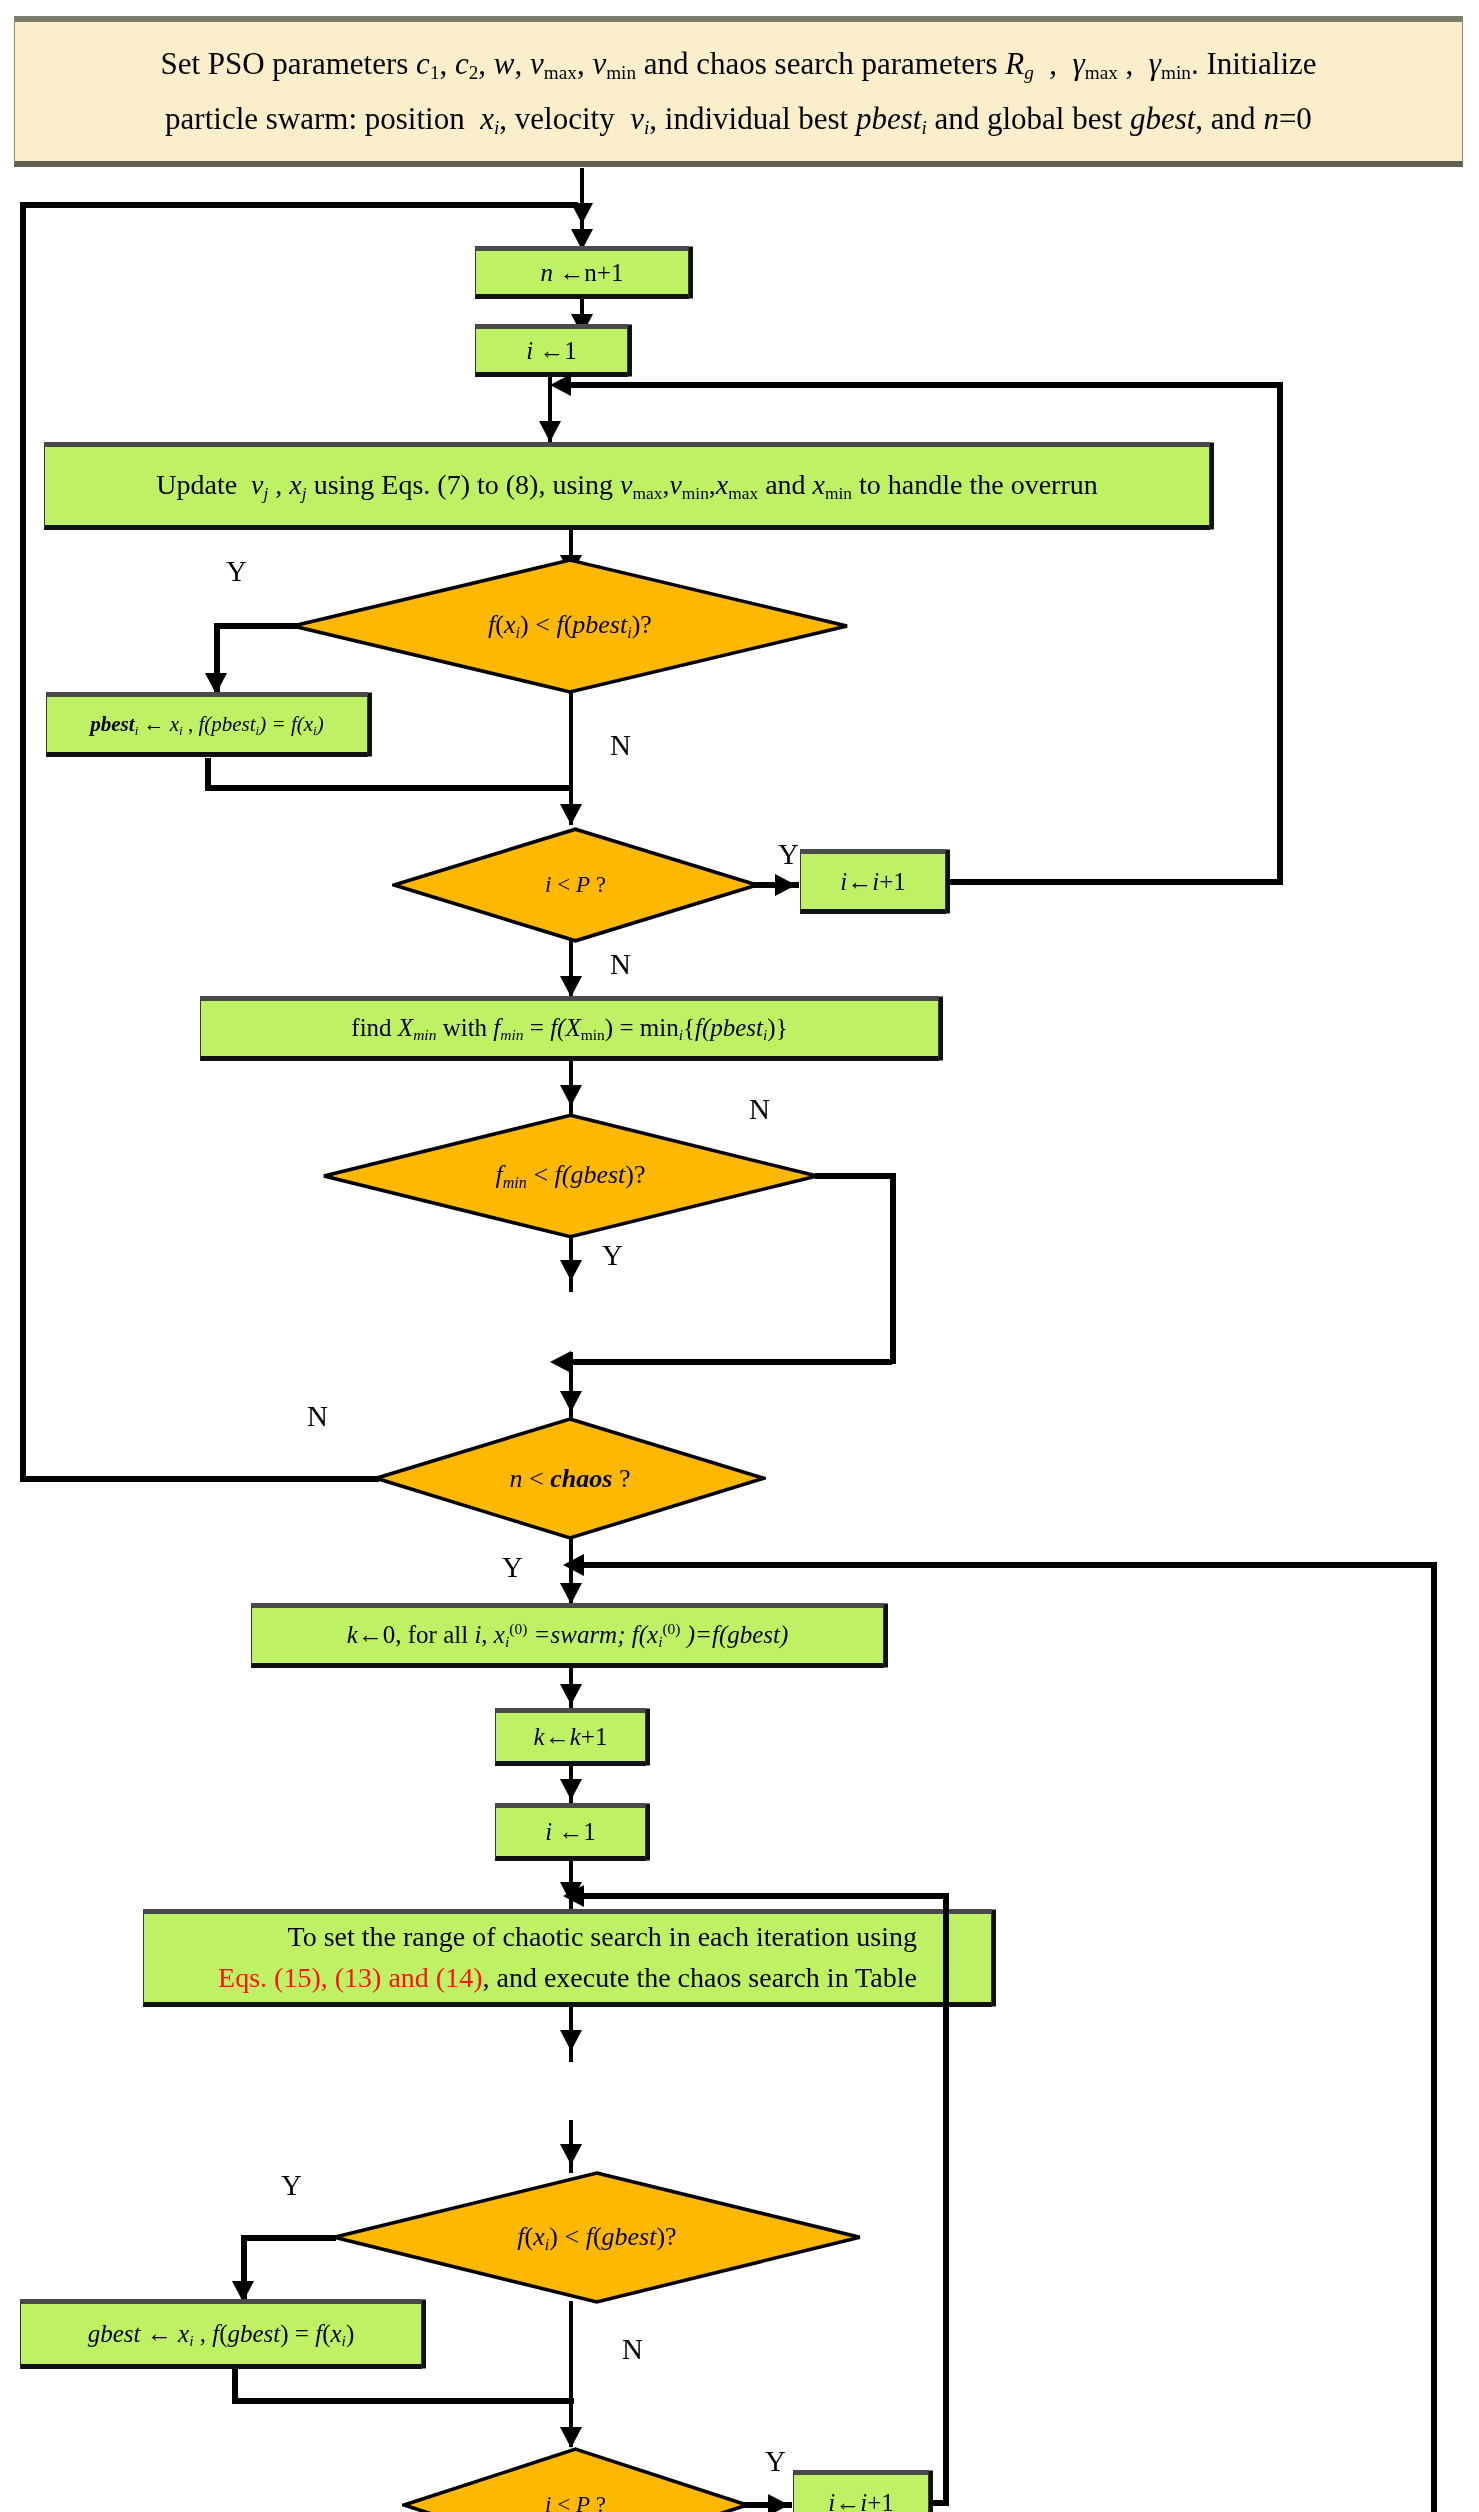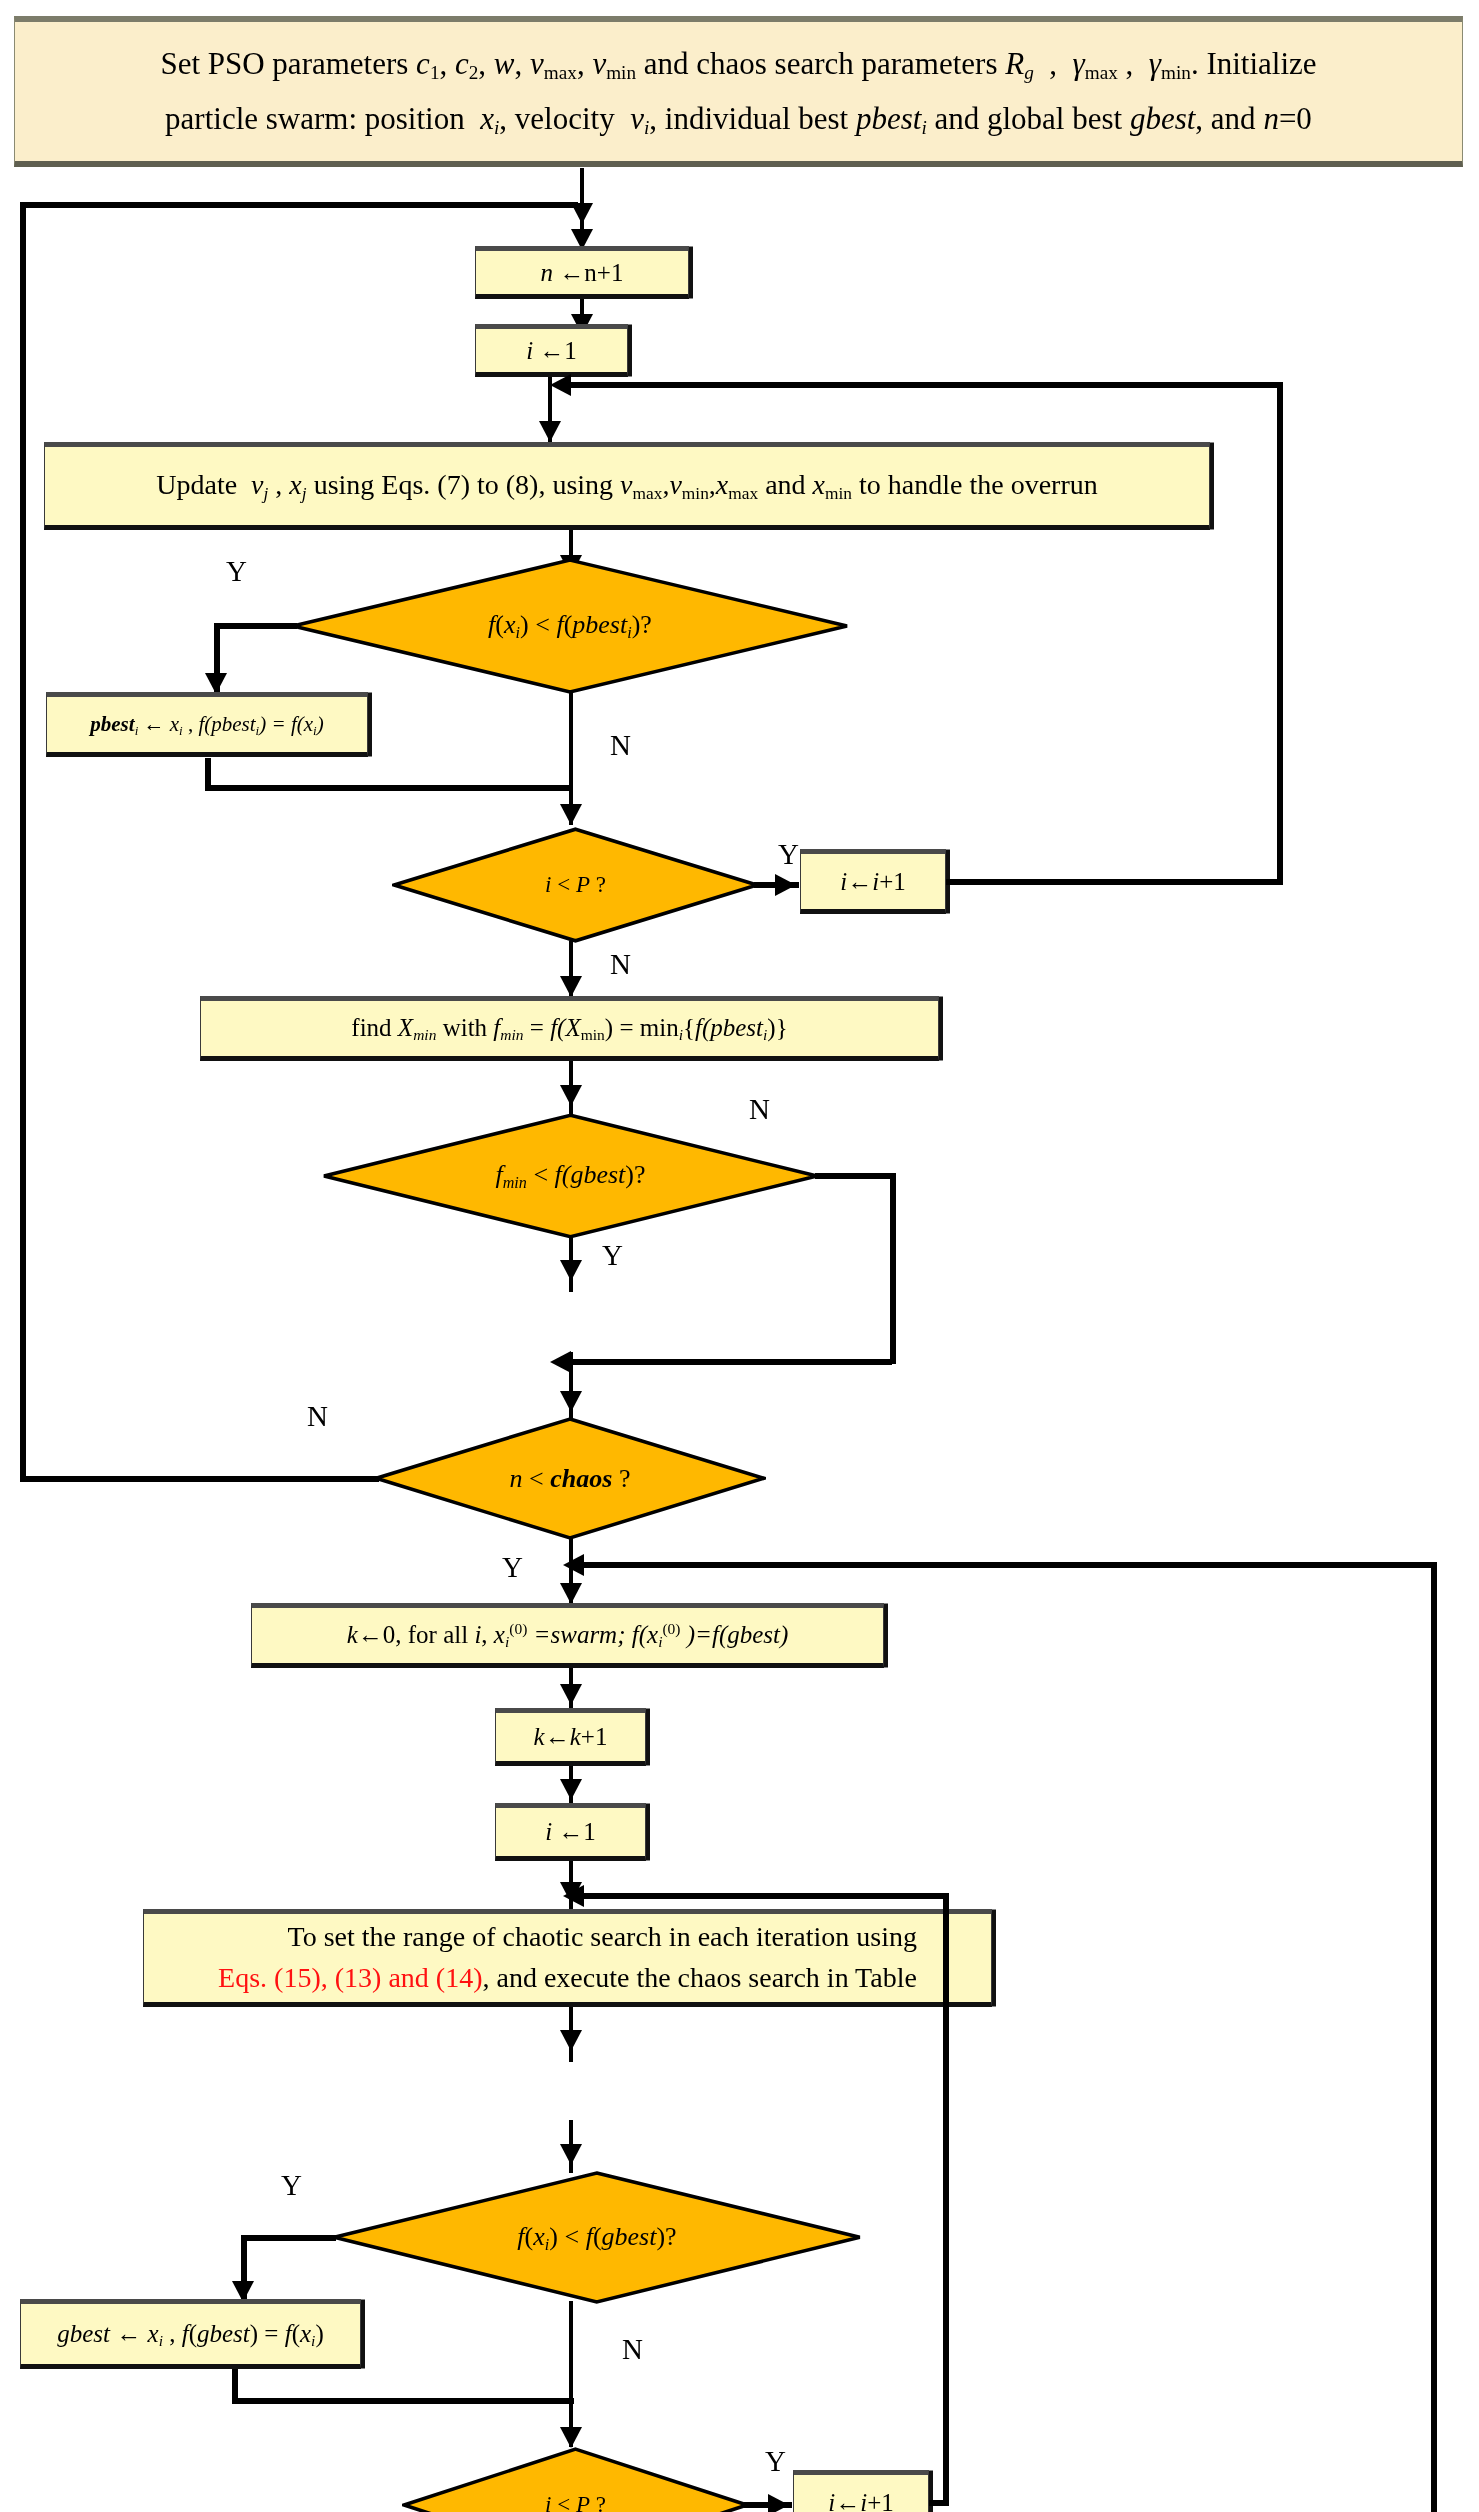--- a/index.html
+++ b/index.html
@@ -3,21 +3,21 @@
 <meta charset="utf-8">
 <style>
   html,body{margin:0;padding:0;background:#ffffff;}
   body{font-family:"Liberation Serif", serif;}
   #page{position:relative;width:1479px;height:2824px;background:#fff;overflow:hidden;}
 
   
   .node{position:absolute;box-sizing:border-box;display:flex;align-items:center;justify-content:center;text-align:center;}
 
   .proc{
-    background:#fef9c3;
+    background:#bef264;
     border:1.5px solid #3a3a3a;
     border-top:5px solid #4a4a4a;
     border-bottom:5px solid #111;
     box-shadow:4.5px 0 0 -0.5px #111;
     color:#000;
   }
   .start{
     background:#fbeecb;
     border:1.5px solid #8a8a72;
     border-top:6px solid #7c7c6a;
@@ -265,21 +265,21 @@
     <div class="dtext t-dia">
       <span><span class="it">f</span>(<span class="it">x</span><span class="sub">i</span>)<span> &lt; </span><span class="it">f</span>(<span class="it">gbest</span><span>)?</span></span>
     </div>
   </div>
 
   <div class="lbl" style="left:281px;top:2171px;">Y</div>
   <div class="ln lnh" style="left:241px;top:2235px;width:95px;"></div>
   <div class="ln lnv" style="left:241px;top:2235px;height:83px;"></div>
   <div class="arrow arr-down" style="left:232px;top:2281px;"></div>
 
-  <div class="node proc" style="left:20px;top:2299px;width:341px;height:70px;">
+  <div class="node proc" style="left:20px;top:2299px;width:402px;height:70px;">
     <div class="t-mid">
       <span class="it">gbest</span><span> ← </span><span class="it">x</span><span class="sub">i</span><span> , </span><span class="it">f</span>(<span class="it">gbest</span>)<span> = </span><span class="it">f</span>(<span class="it">x</span><span class="sub">i</span>)
     </div>
   </div>
 
   <div class="ln lnv" style="left:232px;top:2369px;height:35px;"></div>
   <div class="ln lnh" style="left:232px;top:2398px;width:342px;"></div>
 
   <div class="lbl" style="left:622px;top:2335px;">N</div>
   <div class="ln lnv" style="left:569px;top:2301px;width:3.5px;height:146px;"></div>

